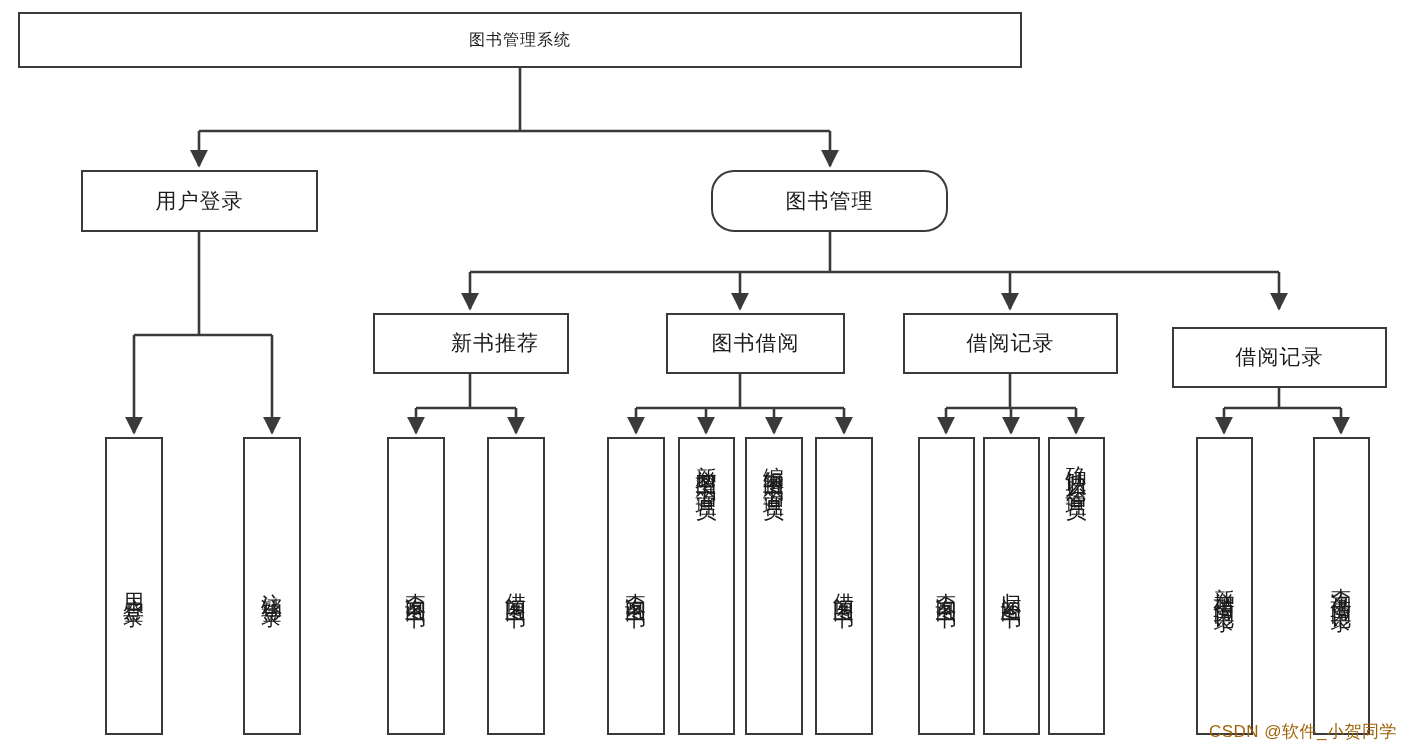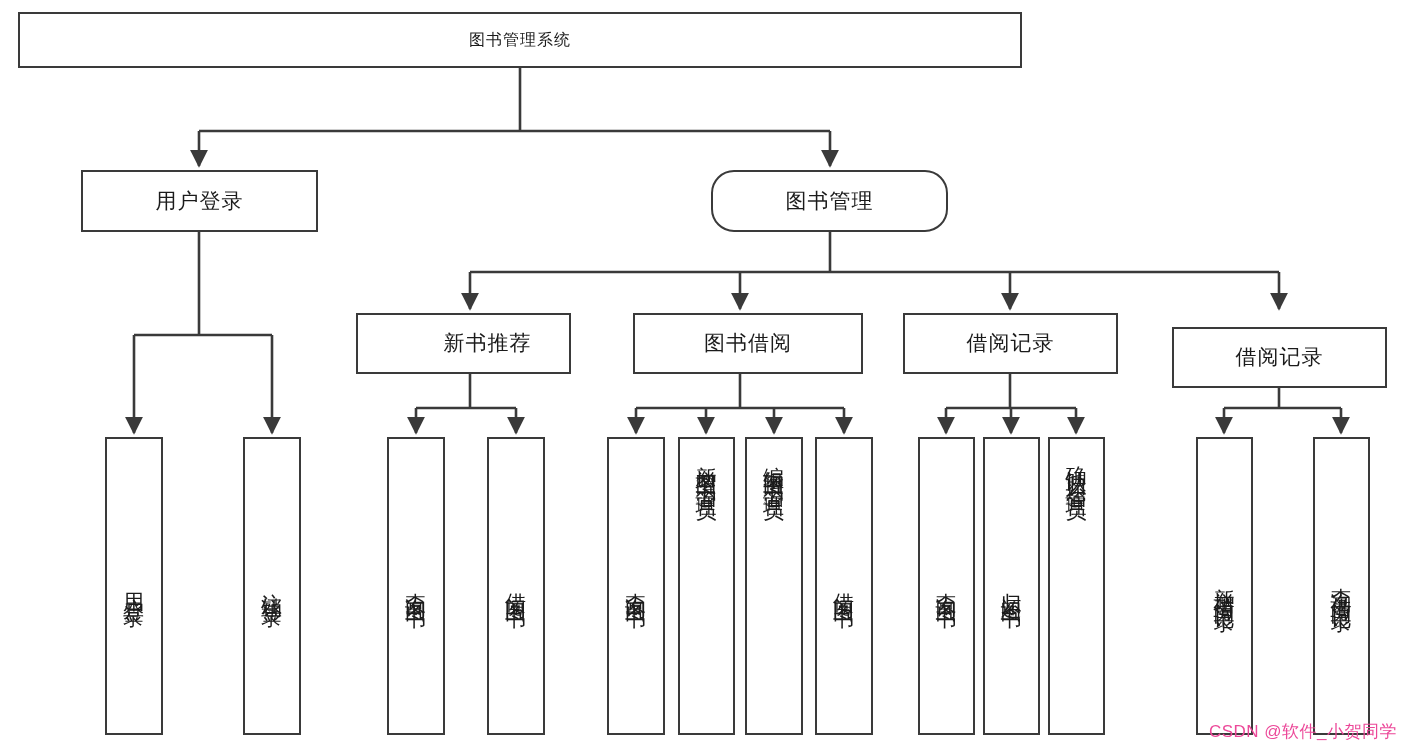--- a/index.html
+++ b/index.html
@@ -46,21 +46,21 @@
     line-height:1.0;
     white-space:nowrap;
   }
   .v-node.centered{align-items:center;padding-top:0;}
 
   #watermark{
     position:absolute;
     right:8px;
     bottom:4px;
     font-size:17px;
-    color:#ec4899;
+    color:#a16207;
     white-space:nowrap;
     letter-spacing:0.5px;
     pointer-events:none;
   }
 </style>
 </head>
 <body>
 
 <div id="stage">
 
@@ -122,25 +122,25 @@
   </div>
 
   <div class="node h-node" style="left:81px;top:170px;width:237px;height:62px;">
     <span class="txt">用户登录</span>
   </div>
 
   <div class="node h-node" style="left:711px;top:170px;width:237px;height:62px;border-radius:23px;">
     <span class="txt">图书管理</span>
   </div>
 
-  <div class="node h-node" style="left:356px;top:313px;width:215px;height:61px;padding-left:48px;">
+  <div class="node h-node" style="left:373px;top:313px;width:196px;height:61px;padding-left:48px;">
     <span class="txt">新书推荐</span>
   </div>
 
-  <div class="node h-node" style="left:633px;top:313px;width:230px;height:61px;">
+  <div class="node h-node" style="left:666px;top:313px;width:179px;height:61px;">
     <span class="txt">图书借阅</span>
   </div>
 
   <div class="node h-node" style="left:903px;top:313px;width:215px;height:61px;">
     <span class="txt">借阅记录</span>
   </div>
 
   <div class="node h-node" style="left:1172px;top:327px;width:215px;height:61px;">
     <span class="txt">借阅记录</span>
   </div>

